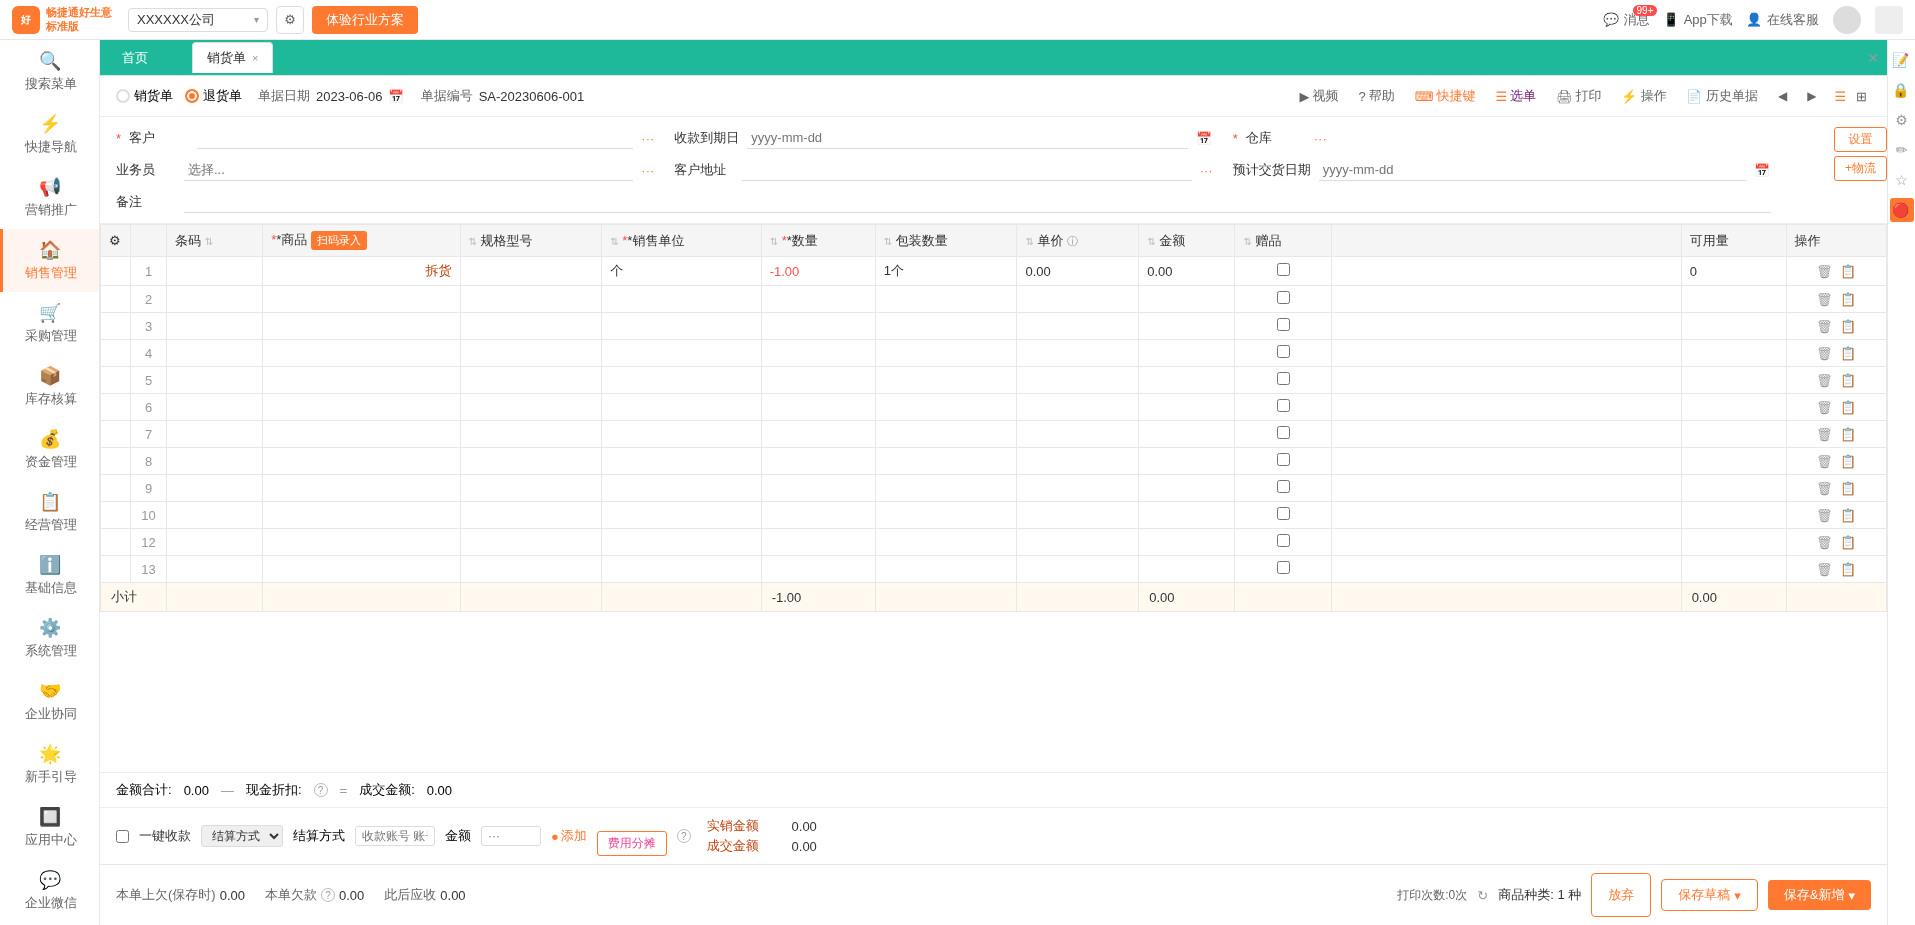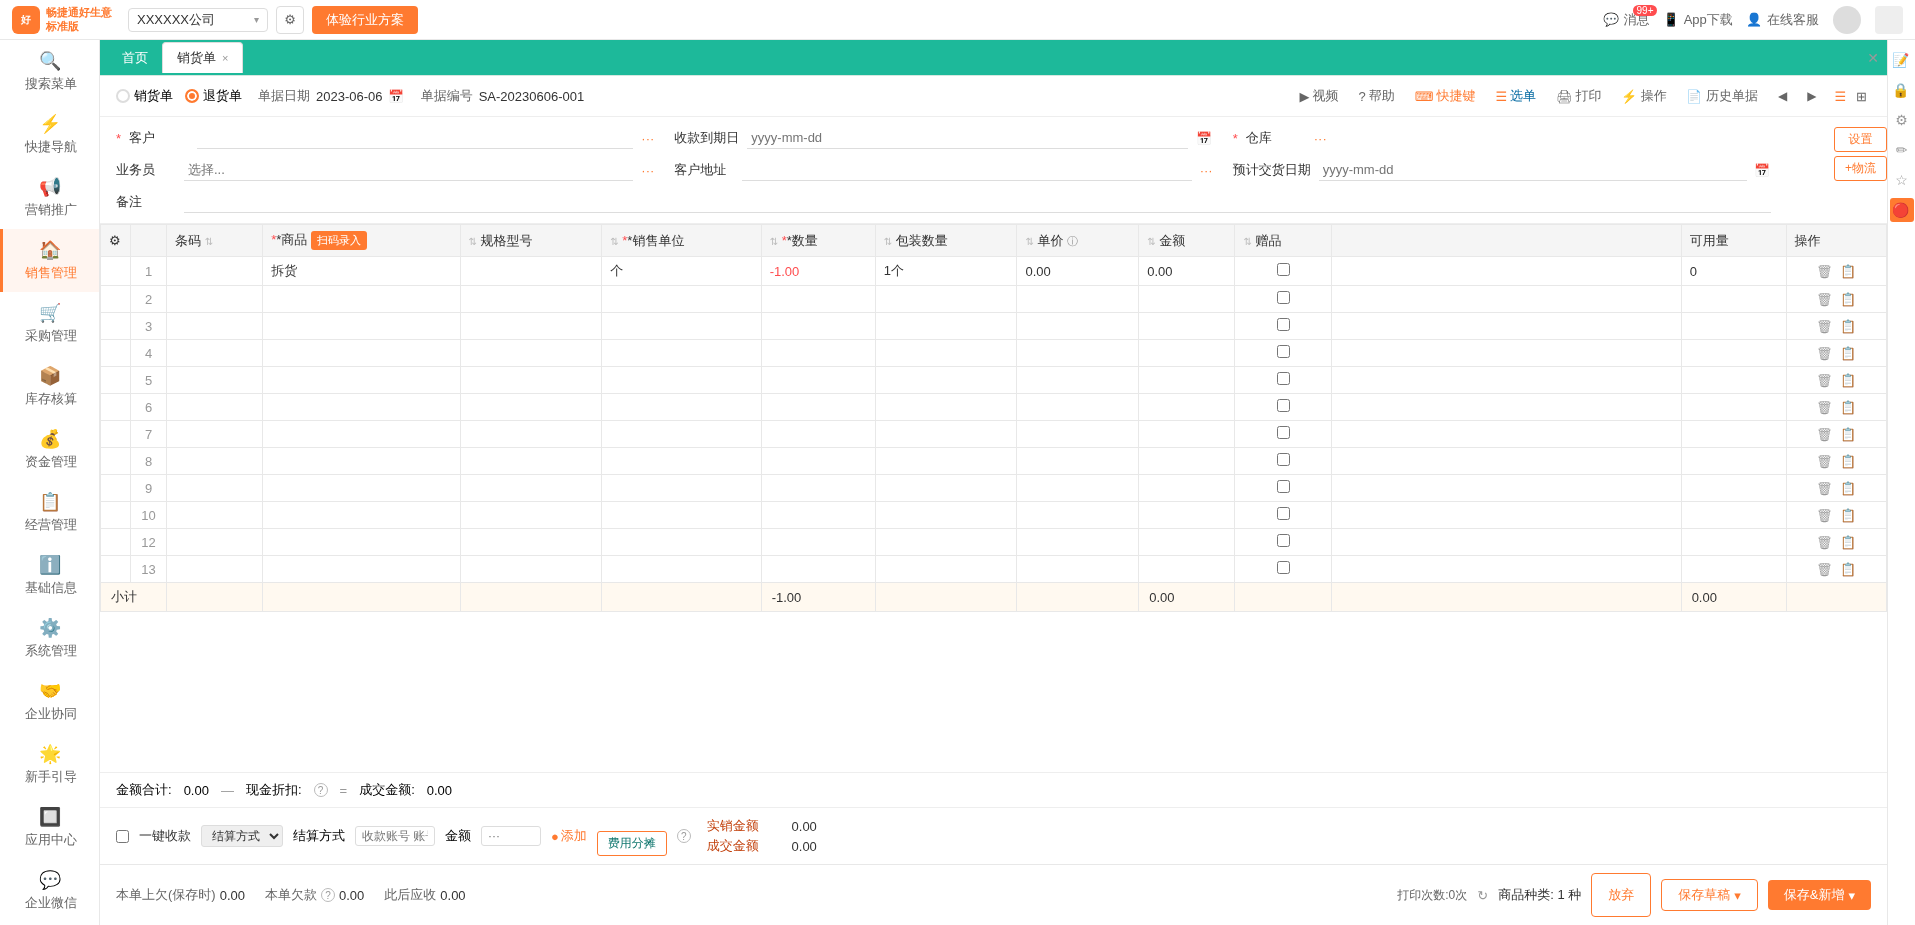--- a/index.html
+++ b/index.html
@@ -26,21 +26,21 @@
     
     .sidebar { width: 100px; background: #fff; border-right: 1px solid #e8e8e8; display: flex; flex-direction: column; overflow-y: auto; }
     .sidebar-item { display: flex; flex-direction: column; align-items: center; padding: 10px 4px; cursor: pointer; color: #666; font-size: 12px; gap: 3px; border-left: 3px solid transparent; }
     .sidebar-item.active { background: #fff5f0; color: #ff7a30; border-left: 3px solid #ff7a30; }
     .sidebar-icon { font-size: 18px; }
 
     
     .content-area { flex: 1; display: flex; flex-direction: column; overflow: hidden; }
 
     
-    .tab-bar { background: #e8f5f0; display: flex; align-items: center; padding: 0 8px; height: 36px; border-bottom: 1px solid #d4e8e0; }
+    .tab-bar { background: #e8f5f0; display: flex; align-items: center; padding: 0 8px; height: 36px; border-bottom: 1px solid #d4e8e0; gap: 30px; }
     .tab-home { padding: 6px 14px; color: #333; cursor: pointer; font-size: 13px; }
     .tab-item { display: flex; align-items: center; gap: 6px; padding: 6px 14px; background: #fff; border-radius: 4px 4px 0 0; color: #333; cursor: pointer; font-size: 13px; border: 1px solid #ddd; border-bottom: none; }
     .tab-close { color: #999; font-size: 11px; cursor: pointer; }
     .tab-right { margin-left: auto; color: #999; cursor: pointer; font-size: 14px; }
 
     
     .form-header { background: #fff; padding: 8px 16px; border-bottom: 1px solid #eee; display: flex; align-items: center; gap: 16px; flex-wrap: wrap; }
     .radio-group { display: flex; align-items: center; gap: 12px; }
     .radio-item { display: flex; align-items: center; gap: 4px; cursor: pointer; }
     .radio-dot { width: 14px; height: 14px; border-radius: 50%; border: 2px solid #ddd; }
@@ -76,21 +76,21 @@
     .summary-dash { color: #999; }
     .summary-equals { color: #999; }
 
     
     .payment-row { background: #fff; padding: 8px 16px; border-top: 1px solid #eee; display: flex; align-items: center; gap: 10px; }
     .payment-checkbox { cursor: pointer; }
     .payment-label { color: #333; }
     .payment-select { border: 1px solid #ddd; border-radius: 3px; padding: 2px 6px; color: #333; font-size: 12px; }
     .payment-input { border: 1px solid #ddd; border-radius: 3px; padding: 2px 6px; color: #bbb; font-size: 12px; width: 80px; }
     .add-btn { display: flex; align-items: center; gap: 2px; color: #ff7a30; cursor: pointer; font-size: 12px; }
-    .expenses-btn { background: #fff; border: 1px solid #ff7a30; color: #0f766e; border-radius: 3px; padding: 3px 10px; cursor: pointer; font-size: 12px; margin-top: 15px; }
+    .expenses-btn { background: #fff; border: 1px solid #ff7a30; color: #ec4899; border-radius: 3px; padding: 3px 10px; cursor: pointer; font-size: 12px; margin-top: 15px; }
     .help-icon { color: #999; cursor: pointer; }
 
     
     .bottom-bar { background: #fff; border-top: 1px solid #e8e8e8; padding: 8px 16px; display: flex; align-items: center; }
     .bottom-stats { display: flex; align-items: center; gap: 20px; }
     .stat-item { display: flex; align-items: center; gap: 4px; color: #333; font-size: 12px; }
     .stat-label { color: #666; }
     .stat-q-icon { color: #999; cursor: pointer; font-size: 11px; }
     .bottom-right { margin-left: auto; display: flex; align-items: center; gap: 10px; }
     .product-count { display: flex; align-items: center; gap: 4px; color: #333; font-size: 12px; }
@@ -259,21 +259,21 @@
         <div class="toolbar-btn">
           <span>?</span>
           <span>帮助</span>
         </div>
         <div class="toolbar-btn">
           <span style="color:#ff7a30;">⌨</span>
           <span style="color:#ff7a30;">快捷键</span>
         </div>
         <div class="toolbar-btn">
           <span style="color:#ff7a30;">☰</span>
-          <span style="color:#0369a1;">选单</span>
+          <span style="color:#701a75;">选单</span>
         </div>
         <div class="toolbar-btn">
           <span>🖨</span>
           <span>打印</span>
         </div>
         <div class="toolbar-btn">
           <span>⚡</span>
           <span>操作</span>
         </div>
         <div class="toolbar-btn">
@@ -362,21 +362,21 @@
             <th style="min-width:200px;"></th>
             <th style="min-width:60px;">可用量</th>
             <th>操作</th>
           </tr>
         </thead>
         <tbody id="table-body">
         <tr>
       <td style="text-align:center;"></td>
       <td style="text-align:center;color:#999;">1</td>
       <td></td>
-      <td style="color:#404040;">拆货</td>
+      <td style="color:#c2410c;text-align:right;">拆货</td>
       <td></td>
       <td>个</td>
       <td style="color:#ff4d4f;">-1.00</td>
       <td>1个</td>
       <td>0.00</td>
       <td>0.00</td>
       <td class="checkbox-cell"><input type="checkbox" style=""></td>
       <td style="min-width:200px;"></td>
       <td>0</td>
       <td style="text-align:center;">

